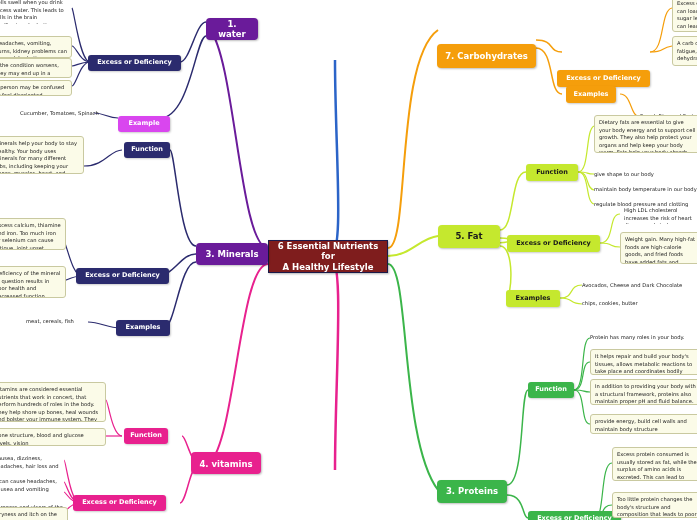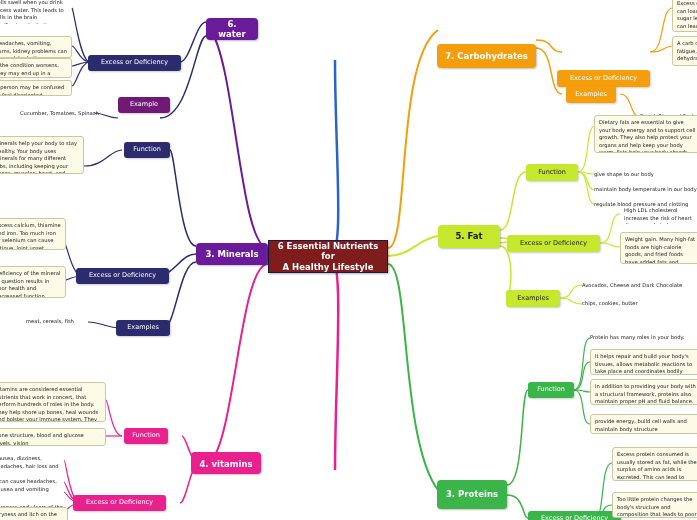--- a/index.html
+++ b/index.html
@@ -50,21 +50,21 @@
   .main-node {
     color: #ffffff;
     font-weight: bold;
     font-size: 8.5px;
     padding: 5px 8px;
     border-radius: 4px;
     box-shadow: 1px 1px 2px rgba(0,0,0,0.25);
   }
   .sub-node {
     color: #ffffff;
-    font-weight: normal;
+    font-weight: bold;
     font-size: 6.5px;
     padding: 3px 0;
     border-radius: 3px;
     box-shadow: 1px 1px 2px rgba(0,0,0,0.2);
   }
   .leaf-box {
     position: absolute;
     box-sizing: border-box;
     background: #fbfbe8;
     border: 1px solid #c9c9a0;
@@ -214,21 +214,21 @@
   <div class="leaf-box" style="left:620px; top:232px; width:82px; height:32px;">
     <span>Weight gain. Many high-fat foods are high-calorie goods, and fried foods have added fats and calories too much fat can add extra pounds to the waistline and cause you to gain weight.</span>
   </div>
   <div class="leaf-text" style="left:582px; top:282px;">
     <span>Avocados, Cheese and Dark Chocolate</span>
   </div>
   <div class="leaf-text" style="left:582px; top:300px;">
     <span>chips, cookies, butter</span>
   </div>
 
-  <div class="node main-node" style="left:437px; top:480px; width:70px; height:29px; background:#3bb54a;">
+  <div class="node main-node" style="left:437px; top:480px; width:70px; height:23px; background:#3bb54a;">
     <span>3. Proteins</span>
   </div>
   <div class="node sub-node" style="left:528px; top:382px; width:46px; height:16px; background:#3bb54a;">
     <span>Function</span>
   </div>
   <div class="node sub-node" style="left:528px; top:511px; width:93px; height:16px; background:#3bb54a;">
     <span>Excess or Deficiency</span>
   </div>
   <div class="leaf-text" style="left:590px; top:334px;">
     <span>Protein has many roles in your body.</span>
@@ -296,26 +296,26 @@
     <span>Excess calcium, thiamine and iron. Too much iron or selenium can cause fatigue, joint upset, fatigue, muscle pain, etc.</span>
   </div>
   <div class="leaf-box" style="left:-10px; top:266px; width:76px; height:32px;">
     <span>Deficiency of the mineral in question results in poor health and decreased function</span>
   </div>
   <div class="leaf-text" style="left:26px; top:318px;">
     <span>meat, cereals, fish</span>
   </div>
 
   <div class="node main-node" style="left:206px; top:18px; width:52px; height:22px; background:#6a1b9a;">
-    <span>6. water</span>
+    <span>1. water</span>
   </div>
   <div class="node sub-node" style="left:88px; top:55px; width:93px; height:16px; background:#2b2b6e;">
     <span>Excess or Deficiency</span>
   </div>
-  <div class="node sub-node" style="left:118px; top:97px; width:52px; height:16px; background:#701a75;">
+  <div class="node sub-node" style="left:118px; top:116px; width:52px; height:16px; background:#d946ef;">
     <span>Example</span>
   </div>
   <div class="leaf-box" style="left:-10px; top:-4px; width:82px; height:28px; background:transparent; border:none;">
     <span>Cells swell when you drink excess water. This leads to cells in the brain swelling/overhydration, which can cause seizures.</span>
   </div>
   <div class="leaf-box" style="left:-10px; top:36px; width:82px; height:22px;">
     <span>Headaches, vomiting, burns, kidney problems can cause dehydration.</span>
   </div>
   <div class="leaf-box" style="left:-10px; top:58px; width:82px; height:20px;">
     <span>If the condition worsens, they may end up in a coma.</span>

